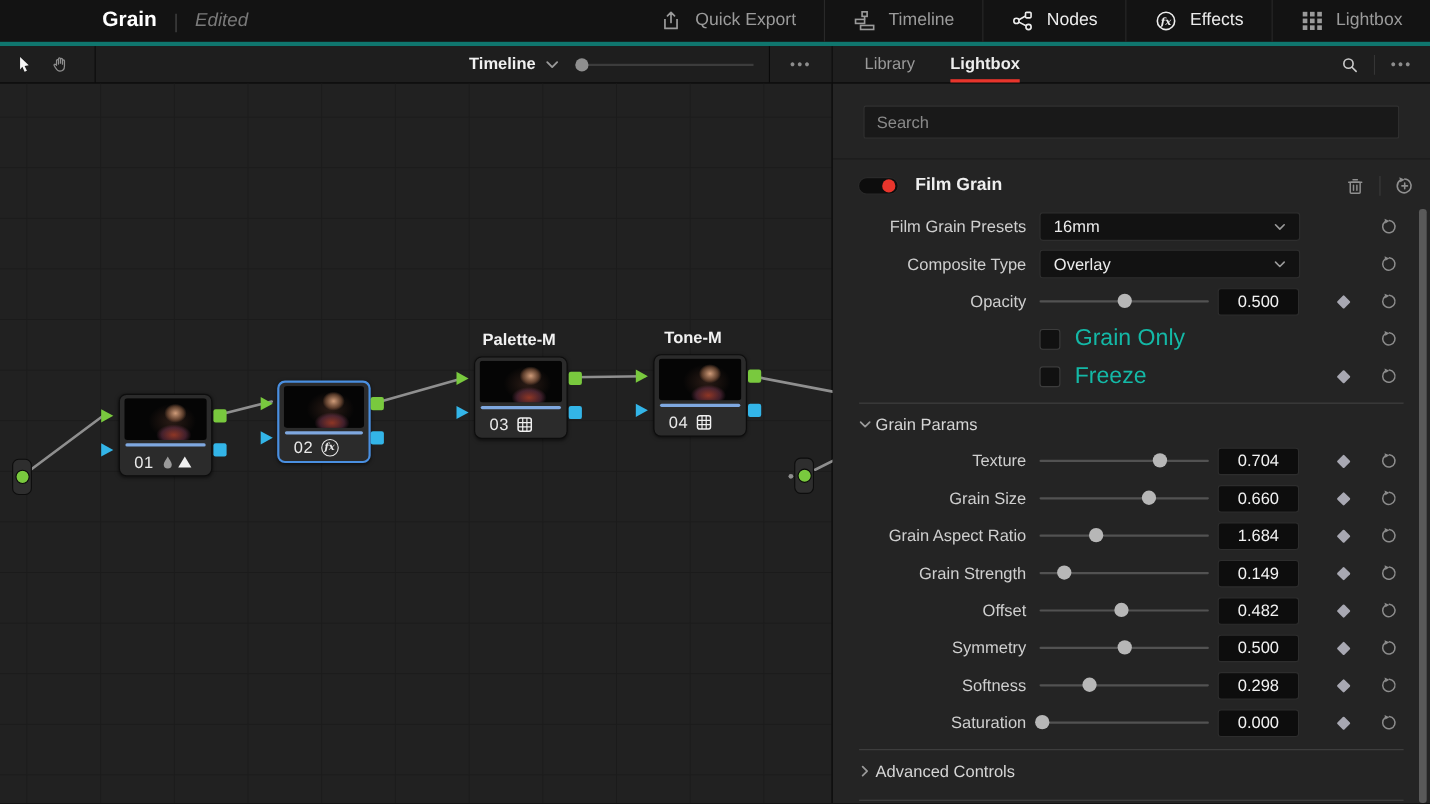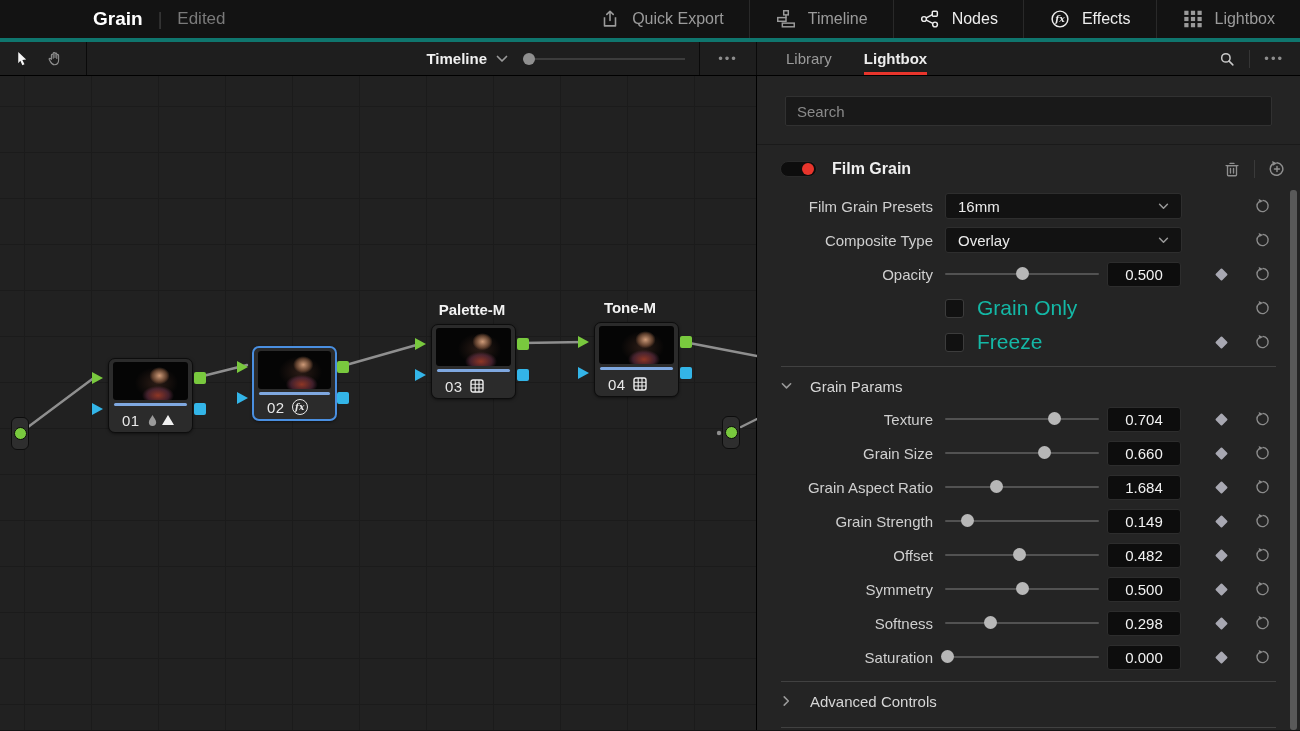--- a/index.html
+++ b/index.html
@@ -4,21 +4,21 @@
 <style>
   * { margin:0; padding:0; box-sizing:border-box; }
   html,body { background:#000; }
   body { font-family:"Liberation Sans","DejaVu Sans",sans-serif; }
   .app { position:relative; width:1300px; height:731px; background:#141414; overflow:hidden; }
 
   
   .topbar { height:42px; display:flex; align-items:center; background:#131313; border-bottom:4px solid #0f766e; }
   .project-name { margin-left:93px; font-size:19px; font-weight:bold; color:#ffffff; }
   .proj-sep { margin:0 15px; color:#3c3c3c; font-size:18px; }
-  .project-status { color:#7a7a7a; font-size:17px; }
+  .project-status { color:#7a7a7a; font-size:17px;font-style:italic; }
   .topbar-spacer { flex:1; }
   .top-actions { display:flex; height:100%; align-items:stretch; }
   .top-action { display:flex; align-items:center; gap:11px; padding:0 25px; color:#9b9b9b; font-size:16px; cursor:default; }
   .top-action + .top-action { border-left:1px solid #292929; }
   .top-action.active { color:#ededed; }
   .icon { display:inline-block; color:inherit; }
   .i22 { width:22px; height:22px; }
   .i18 { width:18px; height:18px; }
   .i16 { width:16px; height:16px; }
 
@@ -93,21 +93,21 @@
   .slider .strack { position:absolute; left:0; right:0; top:6px; height:2px; background:#525252; border-radius:1px; }
   .slider .sknob { position:absolute; top:0; width:13px; height:13px; border-radius:50%; background:#b7b7b7; }
   .valuebox { margin-left:8px; width:74px; height:25px; background:#0d0d0d; border:1px solid #2d2d2d; border-radius:3px; display:flex; align-items:center; justify-content:center; color:#f2f2f2; font-size:15px; flex:none; }
   .row-spacer { flex:1; }
   .kfcell { width:38px; display:flex; justify-content:center; flex:none; }
   .diamond { width:9px; height:9px; background:#a8a8b2; transform:rotate(45deg); border-radius:1px; }
   .resetcell { width:46px; display:flex; justify-content:center; flex:none; color:#8c8c8c; }
   .checkbox { width:19px; height:19px; background:#111111; border:1px solid #3c3c3c; border-radius:3px; flex:none; }
   .cb-label { margin-left:13px; color:#14b8a6; font-size:21px; }
   .sect-div { height:1px; background:rgba(120,120,120,.35); margin:7px 24px 0 24px; }
-  .sect-head { display:flex; align-items:center; height:32px; padding-left:24px; color:#d6d6d6; font-size:15px; gap:18px; margin-top:3px; }
+  .sect-head { display:flex; align-items:center; height:32px; padding-left:24px; color:#d6d6d6; font-size:15px; gap:4px; margin-top:3px; }
   .sect-chev { width:11px; height:8px; color:#9a9a9a; }
   .sect-chev.collapsed { transform:rotate(-90deg); }
   .scrollbar { position:absolute; right:3px; top:114px; bottom:0; width:7px; background:#595959; border-radius:3px; }
 </style>
 </head>
 <body>
 
 <svg width="0" height="0" style="position:absolute">
   <defs>
     <symbol id="i-export" viewBox="0 0 24 24">

